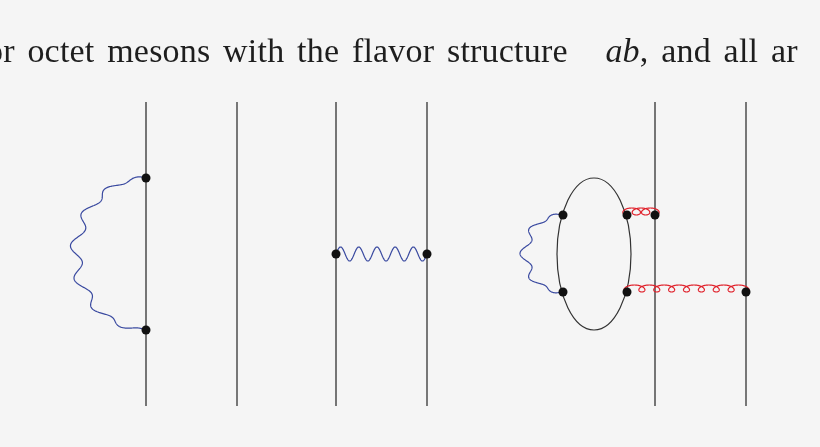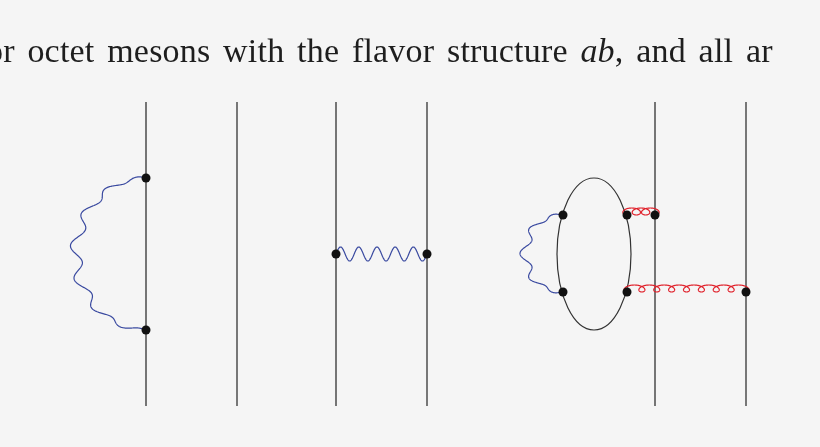--- a/index.html
+++ b/index.html
@@ -10,21 +10,21 @@
     }
     .text-line {
       position: absolute; left: 0; top: 28px; width: 820px; height: 46px;
       overflow: hidden; white-space: nowrap;
     }
     .text-inner {
       position: absolute; left: -14px; top: 0;
       font-size: 34px; line-height: 46px; color: #1e1e1e;
       letter-spacing: 0.2px; word-spacing: 4px;
     }
-    .text-inner em { font-style: italic; }
+    .text-inner em { font-style: italic; margin-left: 25px; }
     svg.figure { position: absolute; left: 0; top: 0; }
   </style>
 </head>
 <body>
 
 <div class="text-line">
   <div class="text-inner"><span>or octet mesons with the flavor structure </span><em>ab</em><span>, and all ar</span></div>
 </div>
 
 <svg class="figure" width="820" height="447" viewBox="0 0 820 447" xmlns="http://www.w3.org/2000/svg">

